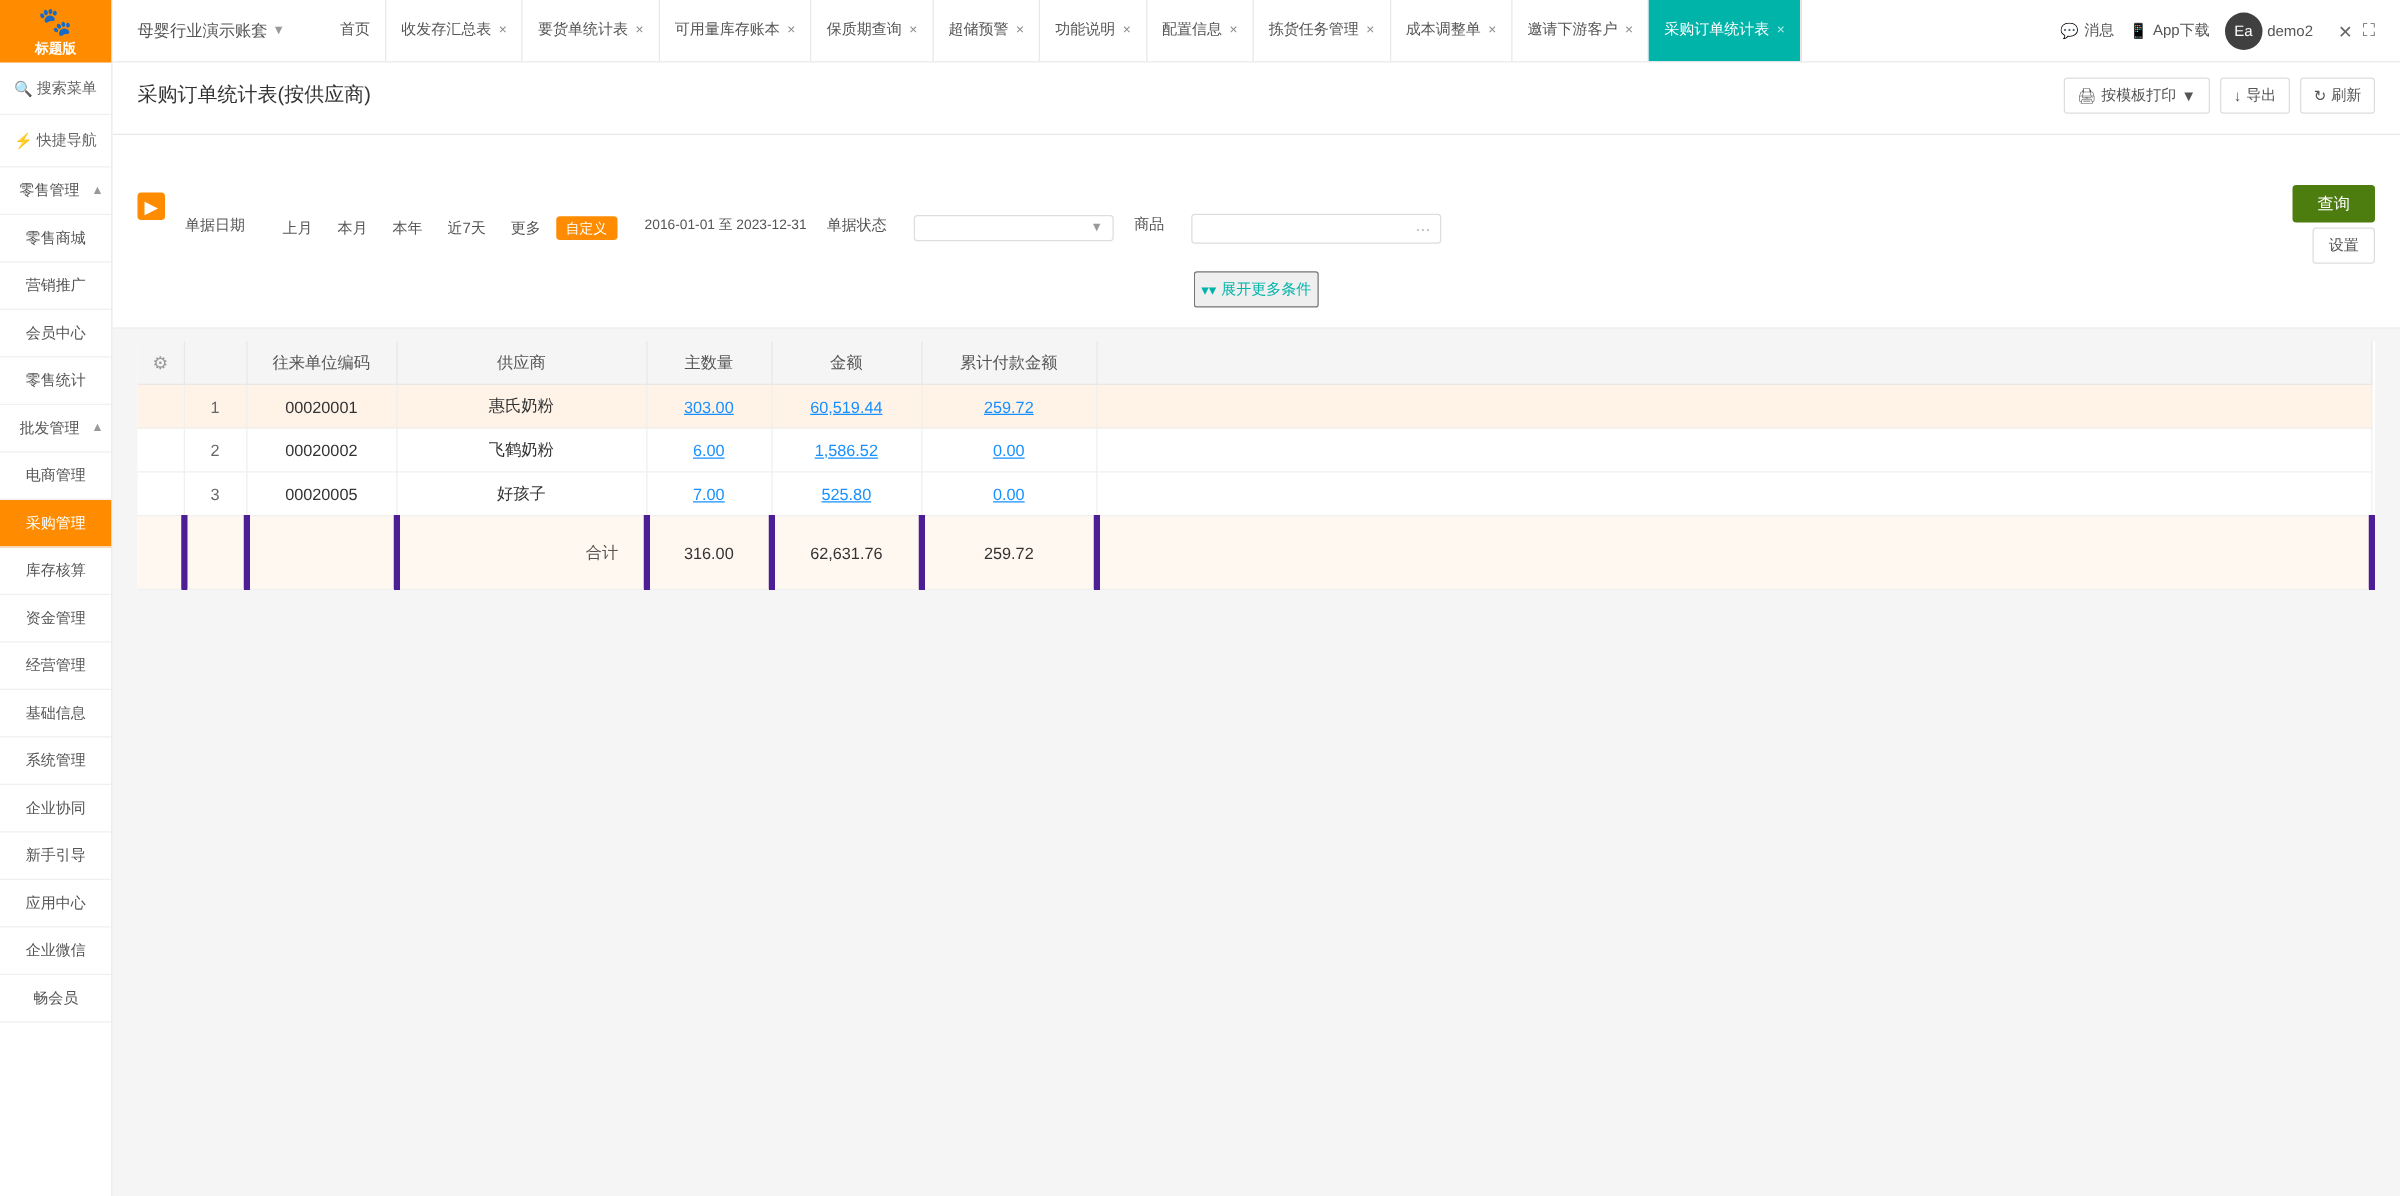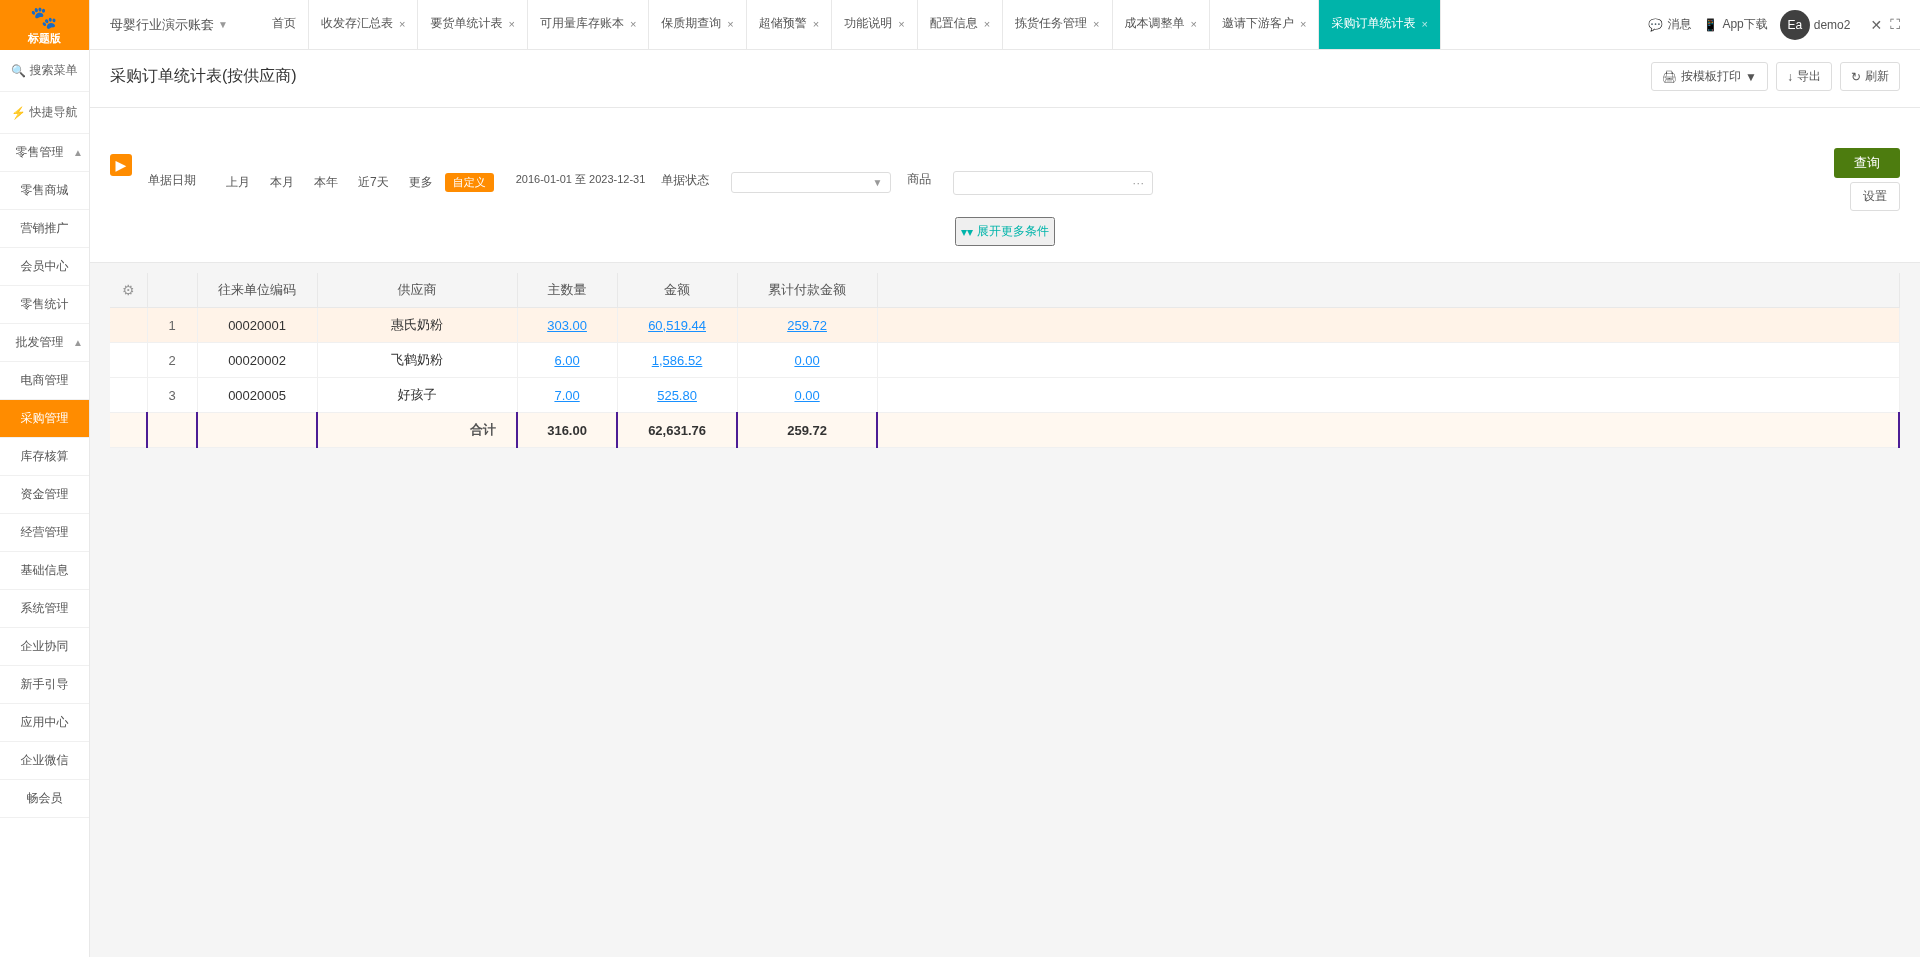--- a/index.html
+++ b/index.html
@@ -79,21 +79,21 @@
     .data-table .col-code { width: 120px; }
     .data-table .col-supplier { width: 200px; text-align: center; }
     .data-table .col-qty { width: 100px; }
     .data-table .col-amount { width: 120px; }
     .data-table .col-paid { width: 140px; }
     .settings-col { width: 30px; }
     .settings-col-btn { background: none; border: none; cursor: pointer; color: #999; font-size: 14px; }
 
     
     .table-footer { background: #fff8f0; border-top: 1px solid #e8e8e8; }
-    .table-footer td { padding: 8px 12px; font-weight: 700; color: #333; font-size: 13px; border-right: 2px solid #4c1d95; text-align: center; }
+    .table-footer td { padding: 20px 12px; font-weight: 400; color: #333; font-size: 13px; border-right: 5px solid #4c1d95; text-align: center; }
     .table-footer .summary-label { text-align: right; padding-right: 20px; color: #555; }
   </style>
 </head>
 <body>
 
 <div class="sidebar">
   <div class="sidebar-logo">
     <span style="font-size:22px;">🐾</span>
     <span class="sidebar-logo-text">标题版</span>
   </div>

